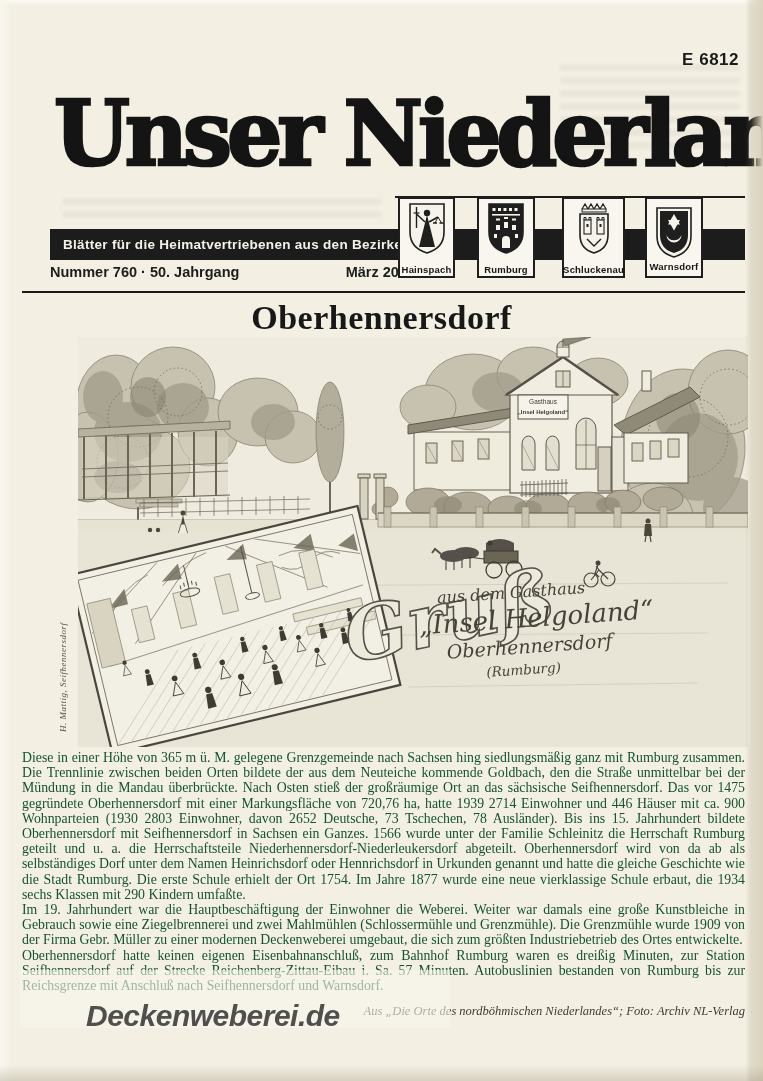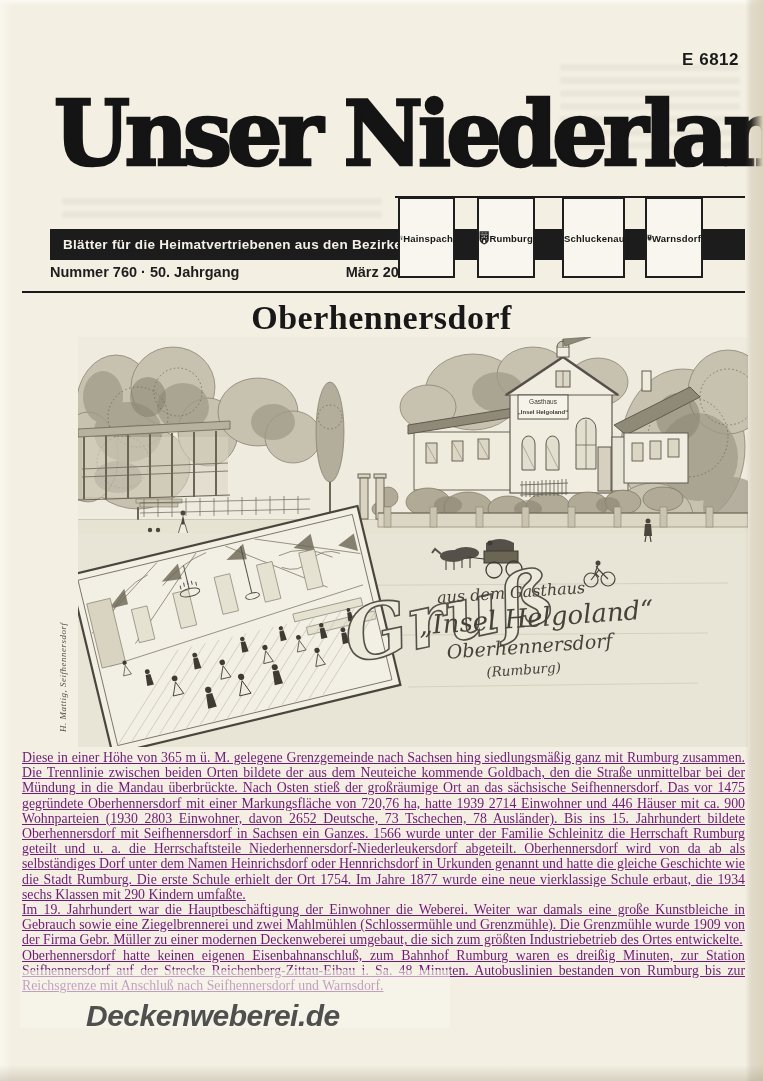--- a/index.html
+++ b/index.html
@@ -25,35 +25,35 @@
       letter-spacing:-5px;color:#141414;-webkit-text-stroke:2.6px #141414;transform:scaleY(1.04);transform-origin:left top;}
   .bar{left:50px;top:229px;width:695px;height:31px;background:#1c1c1c;z-index:1;}
   .bar span{display:block;padding-left:13px;line-height:31px;color:#f4f2e8;
       font-family:"Liberation Sans",sans-serif;font-weight:bold;font-size:13.5px;letter-spacing:.3px;}
   .issue{left:50px;top:264px;font-family:"Liberation Sans",sans-serif;font-weight:bold;font-size:14.5px;color:#1d1d1d;}
   .idate{left:15px;top:264px;width:372px;text-align:right;font-family:"Liberation Sans",sans-serif;font-weight:bold;font-size:14.5px;color:#1d1d1d;padding-left:28px;}
   .crest-topline{left:395px;top:196px;width:350px;height:2px;background:#1c1c1c;z-index:1;}
   .rule-bottom{left:22px;top:291px;width:723px;height:2px;background:#1a1a1a;}
 
   .crest-box{position:absolute;top:197px;height:81px;background:#f8f6ee;border:2px solid #1e1e1e;box-sizing:border-box;z-index:2;
-      display:flex;flex-direction:row;align-items:center;justify-content:space-between;padding:2px 0 1px 0;}
+      display:flex;flex-direction:column;align-items:center;justify-content:space-between;padding:2px 0 1px 0;}
   .crest-box svg{display:block;}
   .crest-label{font-family:"Liberation Sans",sans-serif;font-weight:bold;font-size:9.5px;color:#151515;letter-spacing:.2px;}
 
   
   .headline{left:0;top:299px;width:763px;text-align:center;font-weight:bold;font-size:34px;letter-spacing:.5px;color:#181818;font-family:"Liberation Serif",serif;}
 
   
   .etching{left:78px;top:337px;width:670px;height:410px;}
   .artist-credit{left:58px;top:732px;transform:rotate(-90deg);transform-origin:0 0;
       font-style:italic;font-size:9px;color:#55524a;letter-spacing:.5px;white-space:nowrap;}
 
   
   .bodytext{left:22px;top:750px;width:723px;text-align:justify;
-      font-size:13.8px;line-height:15.2px;color:#701a75;text-decoration:underline;}
+      font-size:13.8px;line-height:15.2px;color:#14532d;}
   .bodytext p{margin:0;}
 
   
   .fade-box{left:20px;top:970px;width:430px;height:58px;background:rgba(248,246,238,.6);z-index:2;pointer-events:none;}
   .watermark{left:86px;top:999px;z-index:3;font-family:"Liberation Sans",sans-serif;font-weight:bold;font-style:italic;
       font-size:30px;color:#4f4f4d;letter-spacing:-.5px;}
   .caption{right:18px;top:1004px;z-index:1;font-style:italic;font-size:12.5px;color:#3e3b33;}
 </style>
 </head>
 <body>
@@ -486,23 +486,24 @@
       <text x="368" y="316" font-size="19">Oberhennersdorf</text>
       <text x="406" y="337" font-size="13.5">(Rumburg)</text>
     </g>
   </svg>
   </div>
   <div class="abs artist-credit">H. Mattig, Seifhennersdorf</div>
 
   <div class="abs bodytext">
     <p>Diese in einer Höhe von 365 m ü. M. gelegene Grenzgemeinde nach Sachsen hing siedlungsmäßig ganz mit Rumburg zusammen. Die Trennlinie zwischen beiden Orten bildete der aus dem Neuteiche kommende Goldbach, den die Straße unmittelbar bei der Mündung in die Mandau überbrückte. Nach Osten stieß der großräumige Ort an das sächsische Seifhennersdorf. Das vor 1475 gegründete Oberhennersdorf mit einer Markungsfläche von 720,76 ha, hatte 1939 2714 Einwohner und 446 Häuser mit ca. 900 Wohnparteien (1930 2803 Einwohner, davon 2652 Deutsche, 73 Tschechen, 78 Ausländer). Bis ins 15. Jahrhundert bildete Oberhennersdorf mit Seifhennersdorf in Sachsen ein Ganzes. 1566 wurde unter der Familie Schleinitz die Herrschaft Rumburg geteilt und u. a. die Herrschaftsteile Niederhennersdorf-Niederleukersdorf abgeteilt. Oberhennersdorf wird von da ab als selbständiges Dorf unter dem Namen Heinrichsdorf oder Hennrichsdorf in Urkunden genannt und hatte die gleiche Geschichte wie die Stadt Rumburg. Die erste Schule erhielt der Ort 1754. Im Jahre 1877 wurde eine neue vierklassige Schule erbaut, die 1934 sechs Klassen mit 290 Kindern umfaßte.</p>
     <p>Im 19. Jahrhundert war die Hauptbeschäftigung der Einwohner die Weberei. Weiter war damals eine große Kunstbleiche in Gebrauch sowie eine Ziegelbrennerei und zwei Mahlmühlen (Schlossermühle und Grenzmühle). Die Grenzmühle wurde 1909 von der Firma Gebr. Müller zu einer modernen Deckenweberei umgebaut, die sich zum größten Industriebetrieb des Ortes entwickelte.</p>
-    <p>Oberhennersdorf hatte keinen eigenen Eisenbahnanschluß, zum Bahnhof Rumburg waren es dreißig Minuten, zur Station Seifhennersdorf auf der Strecke Reichenberg-Zittau-Eibau i. Sa. 48 Minuten. Autobuslinien bestanden von Rumburg bis zur Reichsgrenze mit Anschluß nach Seifhennersdorf und Warnsdorf.</p>
+    <p>Oberhennersdorf hatte keinen eigenen Eisenbahnanschluß, zum Bahnhof Rumburg waren es dreißig Minuten, zur Station Seifhennersdorf auf der Strecke Reichenberg-Zittau-Eibau i. Sa. 57 Minuten. Autobuslinien bestanden von Rumburg bis zur Reichsgrenze mit Anschluß nach Seifhennersdorf und Warnsdorf.</p>
   </div>
 
   <div class="abs fade-box"></div>
   <div class="abs watermark">Deckenweberei.de</div>
+  <div class="abs caption">Aus „Die Orte des nordböhmischen Niederlandes“; Foto: Archiv NL-Verlag</div>
 
   <div class="abs edge-top"></div>
   <div class="abs edge-left"></div>
   <div class="abs edge-right"></div>
   <div class="abs edge-bottom"></div>
 </div>
 
 </body></html>

